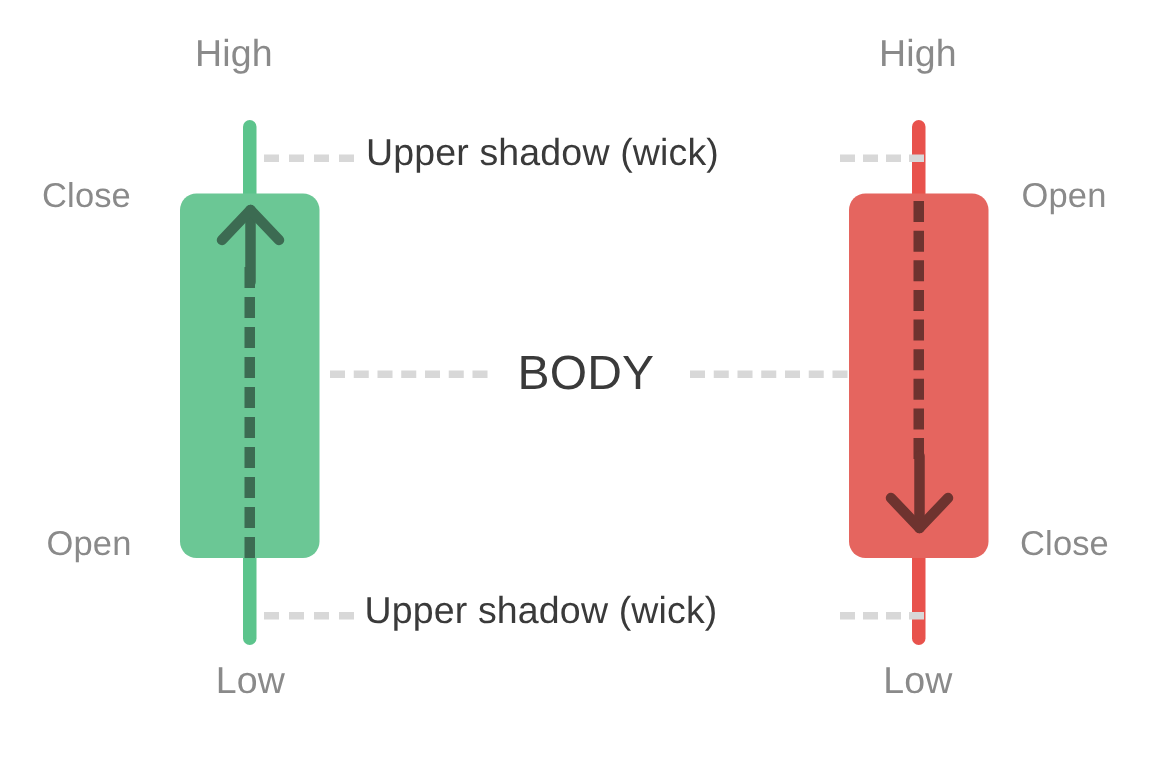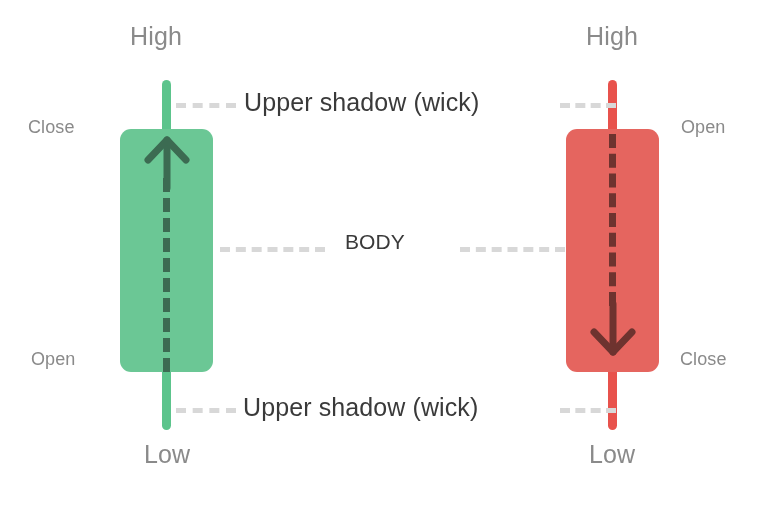--- a/index.html
+++ b/index.html
@@ -17,21 +17,21 @@
     position: relative;
     width: 768px;
     height: 515px;
     background: #ffffff;
     overflow: hidden;
   }
 
   
   .side-label {
     position: absolute;
-    font-size: 18px;
+    font-size: 23px;
     color: #8a8a8a;
     white-space: nowrap;
     letter-spacing: 0.1px;
   }
   .cap-label {
     position: absolute;
     font-size: 25px;
     color: #8a8a8a;
     white-space: nowrap;
     text-align: center;
@@ -122,20 +122,20 @@
 
   <div class="side-label" style="left:680px; top:349px;">Close</div>
 
   <div class="cap-label" style="left:552px; top:440px; width:120px;">Low</div>
 
   <div class="leader" style="left:176px; top:103px; width:60px;"></div>
   <div class="center-label" style="left:244px; top:88px;">Upper shadow (wick)</div>
   <div class="leader" style="left:560px; top:103px; width:56px;"></div>
 
   <div class="leader" style="left:220px; top:247px; width:105px;"></div>
-  <div class="center-label" style="left:345px; top:230px; font-size:21px;">BODY</div>
+  <div class="center-label" style="left:345px; top:230px; font-size:32px;">BODY</div>
   <div class="leader" style="left:460px; top:247px; width:105px;"></div>
 
   <div class="leader" style="left:176px; top:408px; width:60px;"></div>
   <div class="center-label" style="left:243px; top:393px;">Upper shadow (wick)</div>
   <div class="leader" style="left:560px; top:408px; width:56px;"></div>
 
 </div>
 
 </body></html>

